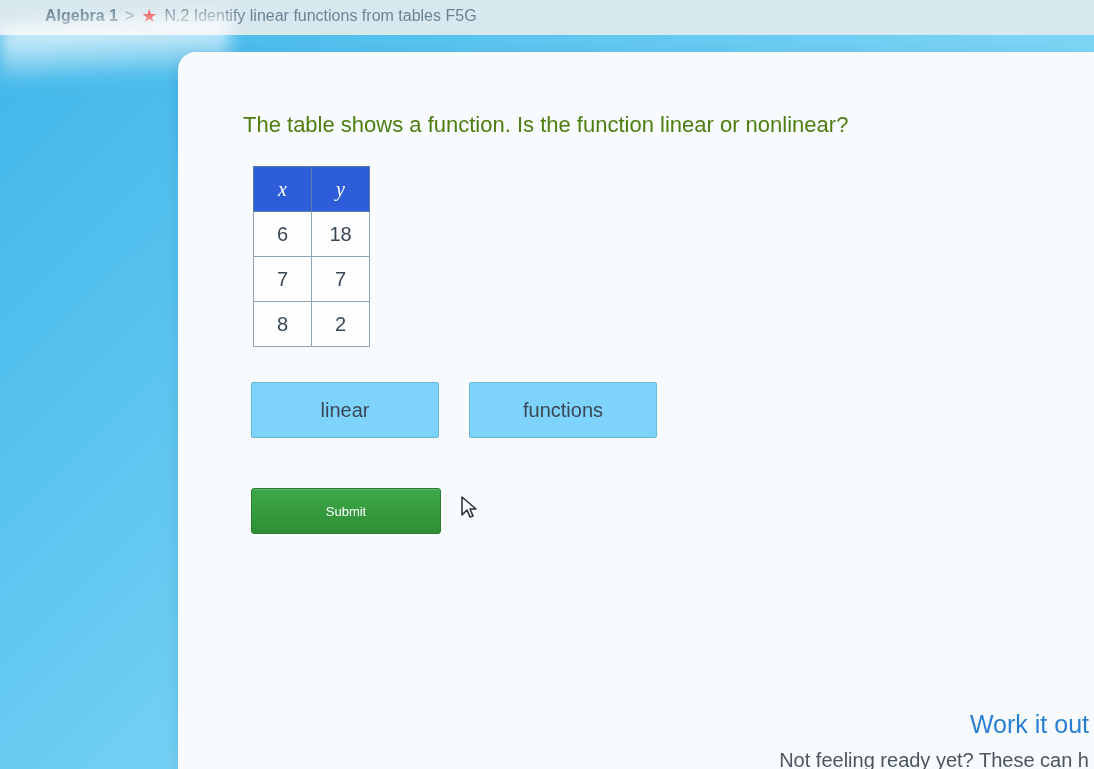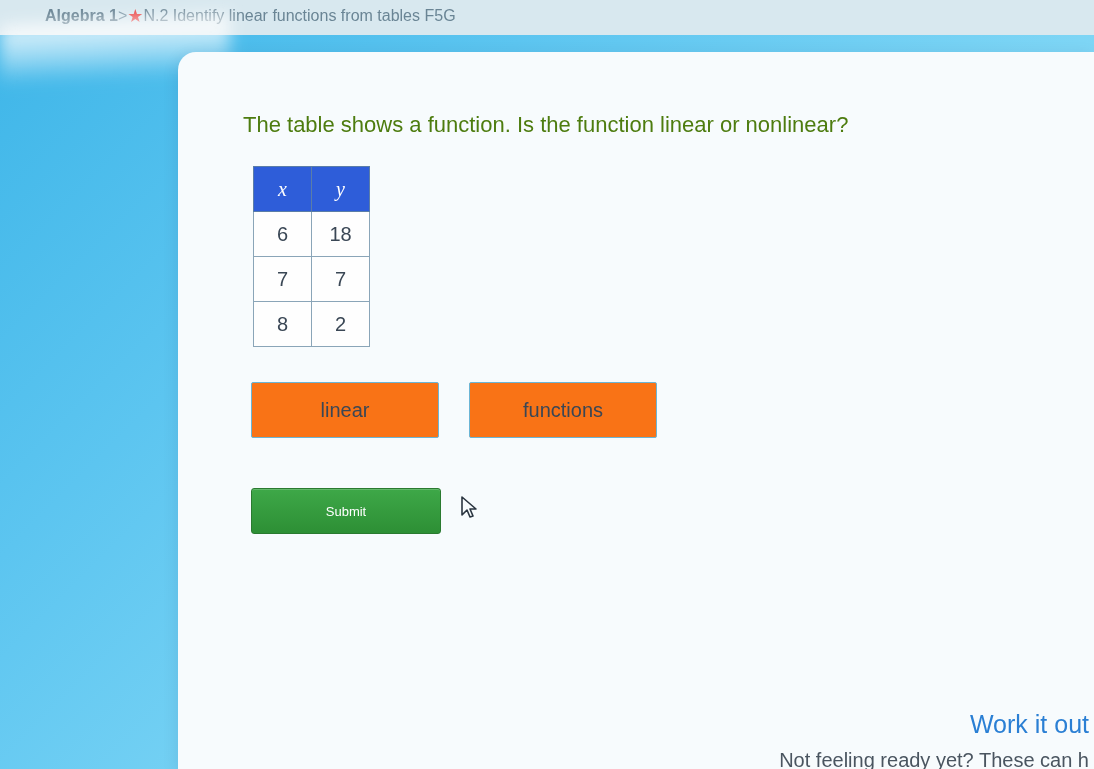--- a/index.html
+++ b/index.html
@@ -15,21 +15,21 @@
       background: linear-gradient(135deg, #3db5e8 0%, #5cc5f0 30%, #7dd5f5 60%, #a0e0f8 100%);
       position: relative;
     }
     .breadcrumb-bar {
       background: #d8e8ef;
       padding: 5px 45px 8px 45px;
       color: #5a7a8a;
       font-size: 16px;
       display: flex;
       align-items: center;
-      gap: 0;
+      gap: 7px;
       filter: blur(0.5px);
     }
     .breadcrumb-subject {
       font-weight: 600;
       color: #6a8595;
     }
     .breadcrumb-arrow {
       color: #7a95a5;
     }
     .star-icon {
@@ -91,21 +91,21 @@
       background: #fefefe;
     }
     .options-row {
       display: flex;
       gap: 30px;
       margin-left: 8px;
       margin-bottom: 50px;
     }
     .option-btn {
       border: 1px solid #6bb5d5;
-      background: #f97316;
+      background: #7dd3fc;
       color: #3a4755;
       font-size: 20px;
       width: 188px;
       height: 56px;
       border-radius: 2px;
       cursor: pointer;
       font-family: inherit;
     }
     .submit-row {
       display: flex;

